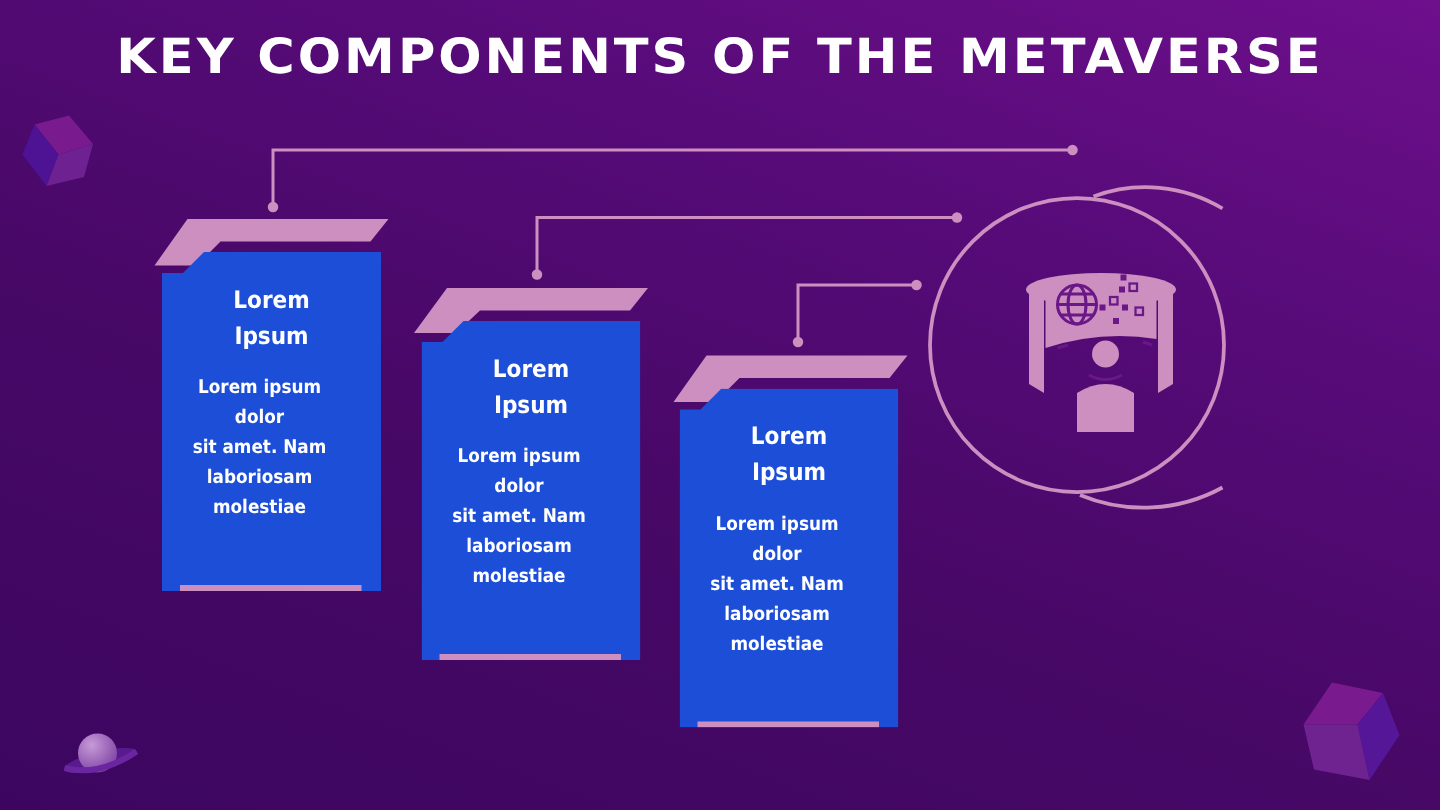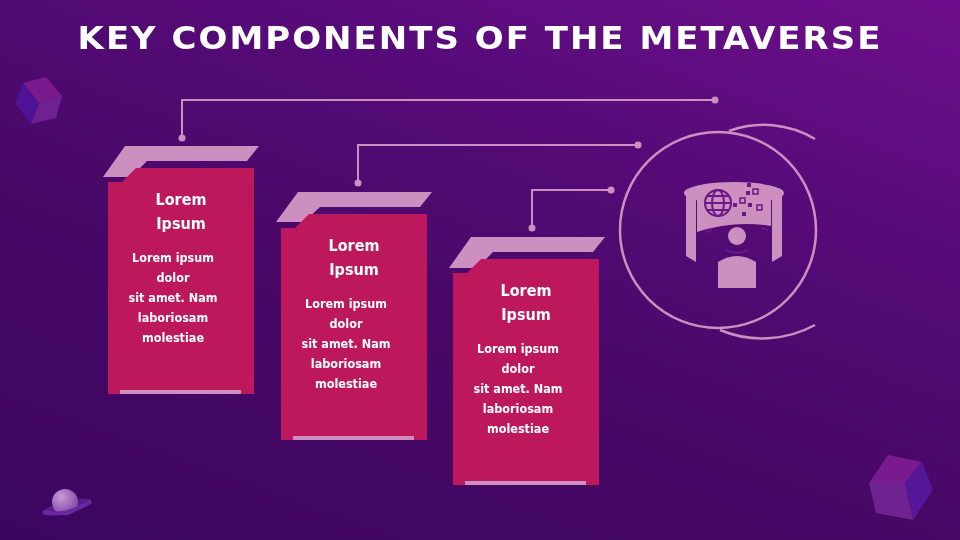--- a/index.html
+++ b/index.html
@@ -4,21 +4,21 @@
 <style>
   html,body{margin:0;padding:0;}
   body{width:960px;height:540px;overflow:hidden;position:relative;
     background:linear-gradient(200deg,#6e0f8c 0%,#560b78 30%,#470866 60%,#3c0660 100%);
     font-family:"DejaVu Sans Condensed","DejaVu Sans",sans-serif;}
   .slide{position:absolute;left:0;top:0;width:960px;height:540px;border-radius:16px;}
   .title{position:absolute;left:0;top:18px;width:960px;text-align:center;color:#fff;
     font-family:"DejaVu Sans",sans-serif;font-size:34px;font-weight:bold;letter-spacing:2px;
     transform:scaleY(0.95);}
   .svgfx{position:absolute;left:0;top:0;}
-  .card{position:absolute;background:#be185d;}
+  .card{position:absolute;background:#1d4ed8;}
   .card-title{position:absolute;left:0;width:100%;text-align:center;color:#fff;
     font-weight:bold;font-size:16px;line-height:24px;}
   .card-body{position:absolute;left:8px;right:24px;text-align:center;color:#fff;
     font-weight:bold;font-size:12.5px;line-height:20px;}
   .card-bar{position:absolute;height:4px;background:#cc8fc0;}
 </style>
 </head>
 <body>
 
 <div class="slide">

